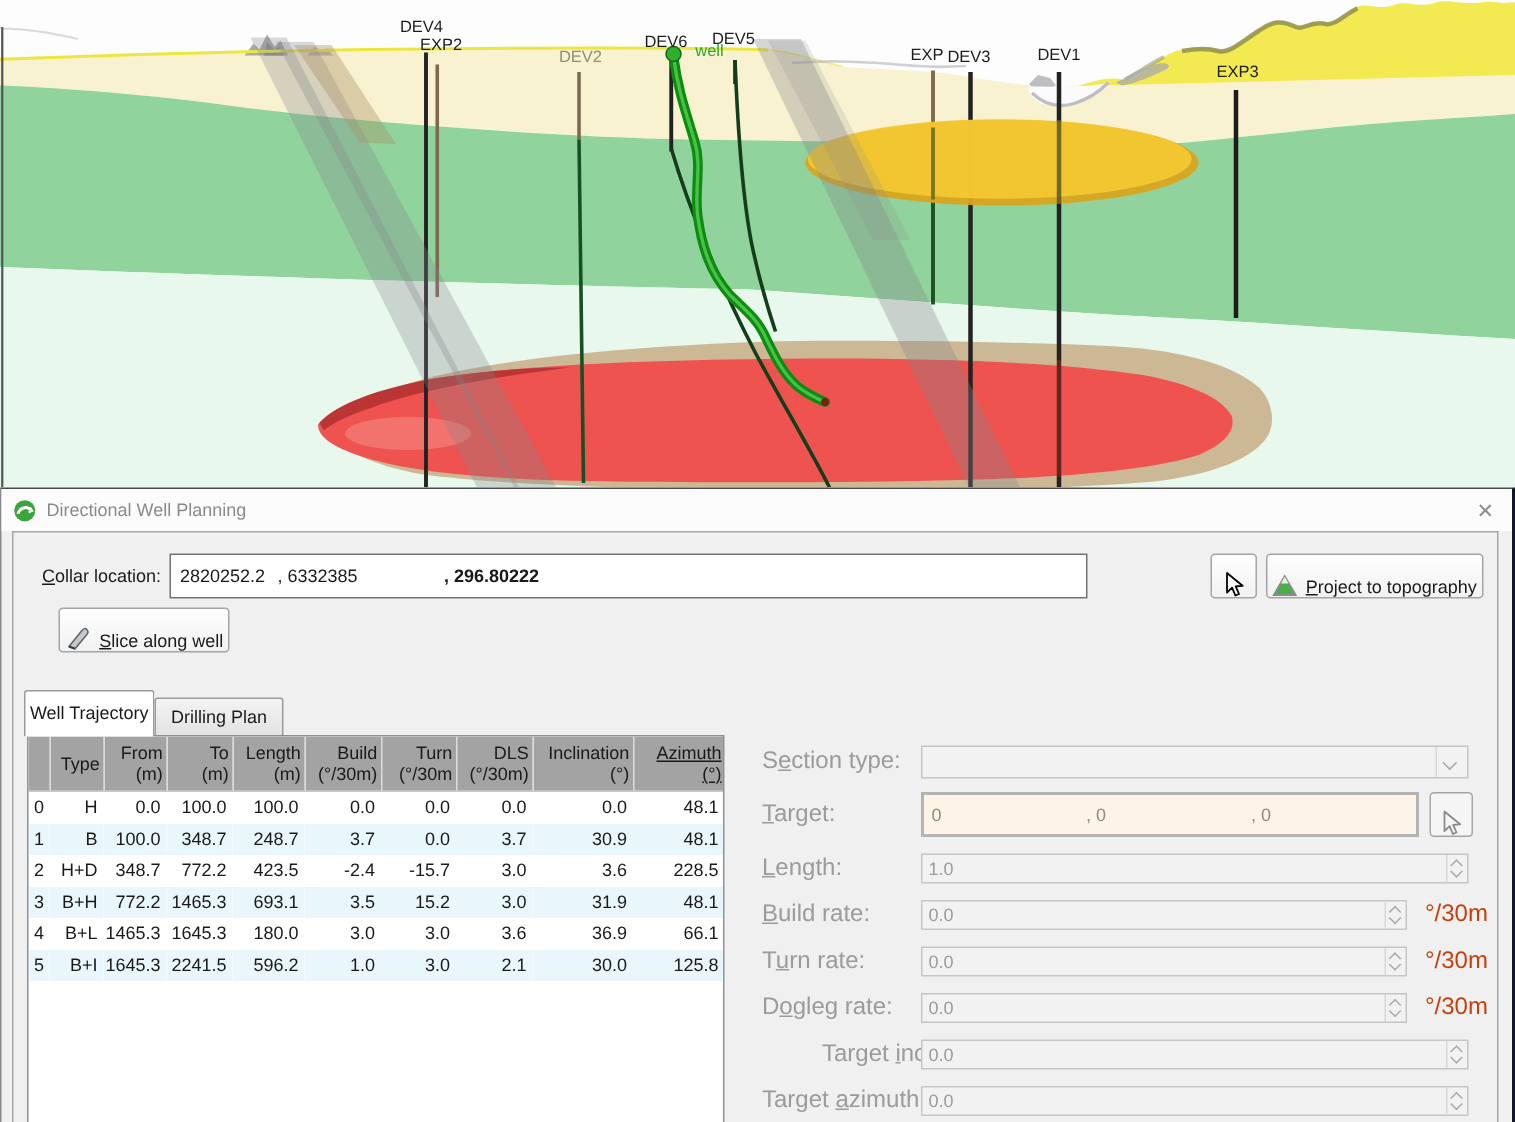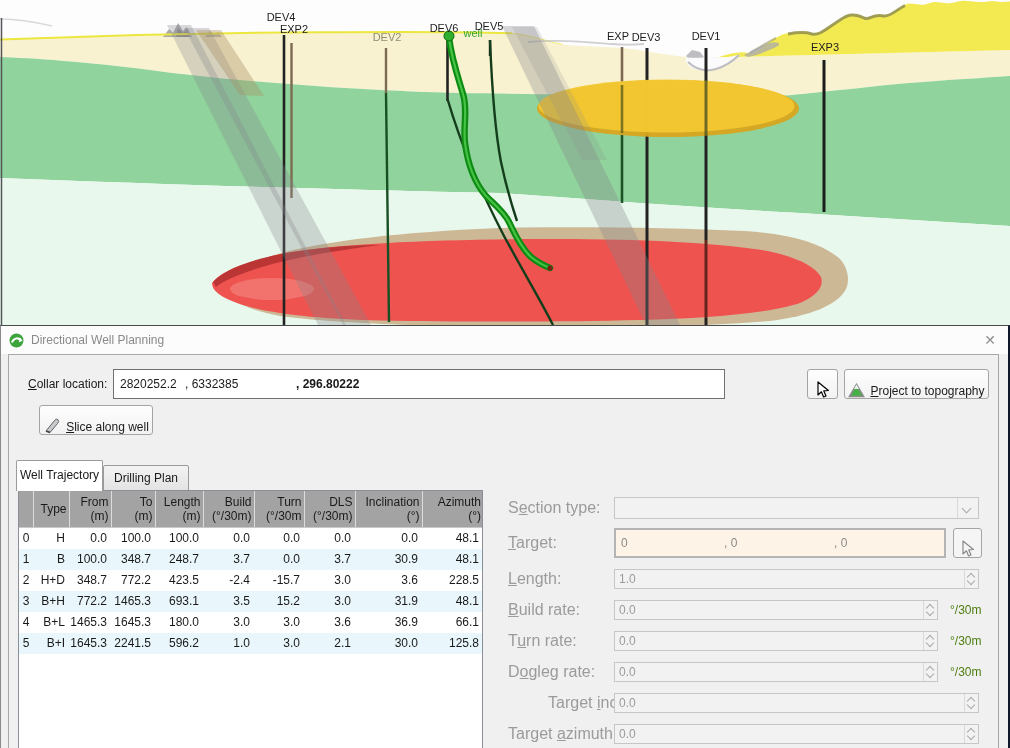--- a/index.html
+++ b/index.html
@@ -14,36 +14,36 @@
   .lbl{position:absolute;font-size:12px;color:#1a1a1a;}
   .u{text-decoration:underline;}
   .inp{position:absolute;background:#fff;border:1px solid #707070;box-sizing:border-box;font-size:12px;color:#1a1a1a;}
   .inp span{position:absolute;top:0;line-height:28px;}
   .btn{position:absolute;background:linear-gradient(#fefefe,#f2f2f2);border:1px solid #a5a5a5;border-radius:3px;font-size:12px;color:#1a1a1a;display:flex;align-items:flex-end;justify-content:center;gap:5px;box-sizing:border-box;}
   .tab-active{position:absolute;left:7px;top:105px;width:87px;height:31px;background:#fff;border:1px solid #9b9b9b;border-bottom:none;border-radius:2px 2px 0 0;z-index:3;font-size:12px;text-align:center;line-height:29px;box-sizing:border-box;color:#1a1a1a;}
   .tab-inactive{position:absolute;left:94px;top:110px;width:86px;height:26px;background:linear-gradient(#f3f3f3,#e3e3e3);border:1px solid #9b9b9b;border-radius:2px 2px 0 0;font-size:12px;text-align:center;line-height:24px;box-sizing:border-box;color:#1a1a1a;}
   .tablewrap{position:absolute;left:9px;top:135px;width:465px;height:260px;border:1px solid #8a8f98;background:#fff;overflow:hidden;box-sizing:border-box;}
   table.tbl{border-collapse:collapse;table-layout:fixed;width:464px;font-size:12px;color:#1a1a1a;}
   .tbl thead th{background:#a3a3a3;border-right:1px solid #dcdcdc;border-bottom:1px solid #c9c9c9;font-weight:normal;text-align:right;padding:2px 2px 2px 4px;height:32px;vertical-align:middle;line-height:14px;}
-  .tbl thead th:last-child{border-right:none;}
+  .tbl thead th:last-child{border-right:none;text-decoration:underline;}
   .tbl tbody td{padding:3px 4px 3px 1px;text-align:right;height:15px;line-height:15px;white-space:nowrap;overflow:hidden;}
   .tbl tbody td:first-child{text-align:center;padding:3px 1px;}
   .tbl tbody tr:nth-child(even){background:#e9f6fc;}
   .flabel{position:absolute;left:499px;color:#9b9b9b;font-size:16px;}
   .dfield{position:absolute;left:605px;background:#f2f2f2;border:1px solid #c6c6c6;color:#9b9b9b;font-size:12px;box-sizing:border-box;}
   .dfield .val{position:absolute;left:4px;top:0;}
   .spin{position:absolute;right:0px;top:0px;bottom:0px;width:13px;border-left:1px solid #d9d9d9;}
   .chev{position:absolute;left:3px;width:5px;height:5px;border-left:1.4px solid #a9a9a9;border-top:1.4px solid #a9a9a9;}
   .chev.up{top:4px;transform:rotate(45deg);}
   .chev.dn{bottom:4px;transform:rotate(225deg);}
   .combo-arrow{position:absolute;right:0;top:0;bottom:0;width:20px;border-left:1px solid #d9d9d9;}
   .combo-arrow .chev{left:5px;top:7px;width:6px;height:6px;transform:rotate(225deg);}
   .tgt{background:#fdf4e7;border:2px solid #b4b4b4;color:#8a8a8a;}
   .tgt span{position:absolute;top:0;line-height:26px;}
-  .unit{position:absolute;left:941px;color:#4d7c0f;font-size:12px;}
+  .unit{position:absolute;left:941px;color:#c2410c;font-size:16px;}
   svg text{font-family:"Liberation Sans",sans-serif;}
 </style>
 </head>
 <body>
 
 <div id="app">
 
 <svg id="scene" width="1010" height="325" viewBox="0 0 1010 325">
   <rect width="1010" height="325" fill="#fdfdfe"></rect>
   <path fill="#f8f2d1" d="M0,40 C100,36 220,33 320,32.5 C400,32 470,32 512,33.5 C530,34.5 545,41 562,44.5 C592,47.5 615,45.5 648,51.5 C668,55 688,57.5 702,58 L718,57.5 L1010,50 L1010,76 C970,79 920,81 860,88 C810,93 790,96 770,96 C700,95.5 560,94.5 460,93 C360,91 220,80 150,70 C90,62 30,58 0,57 Z"></path>

